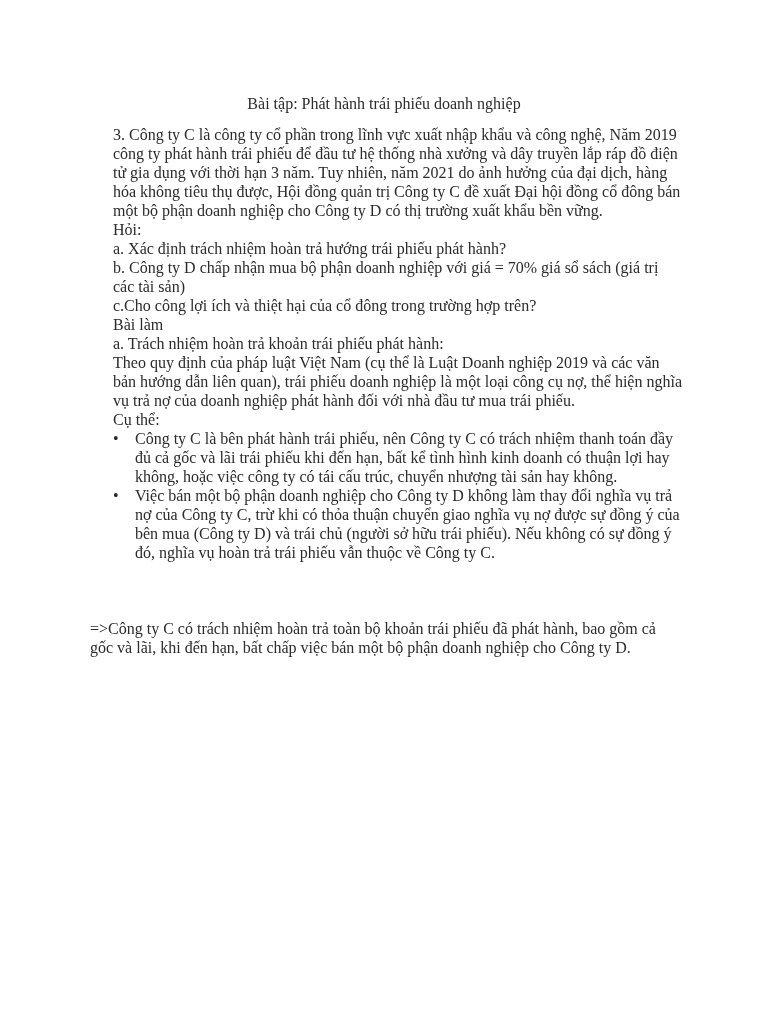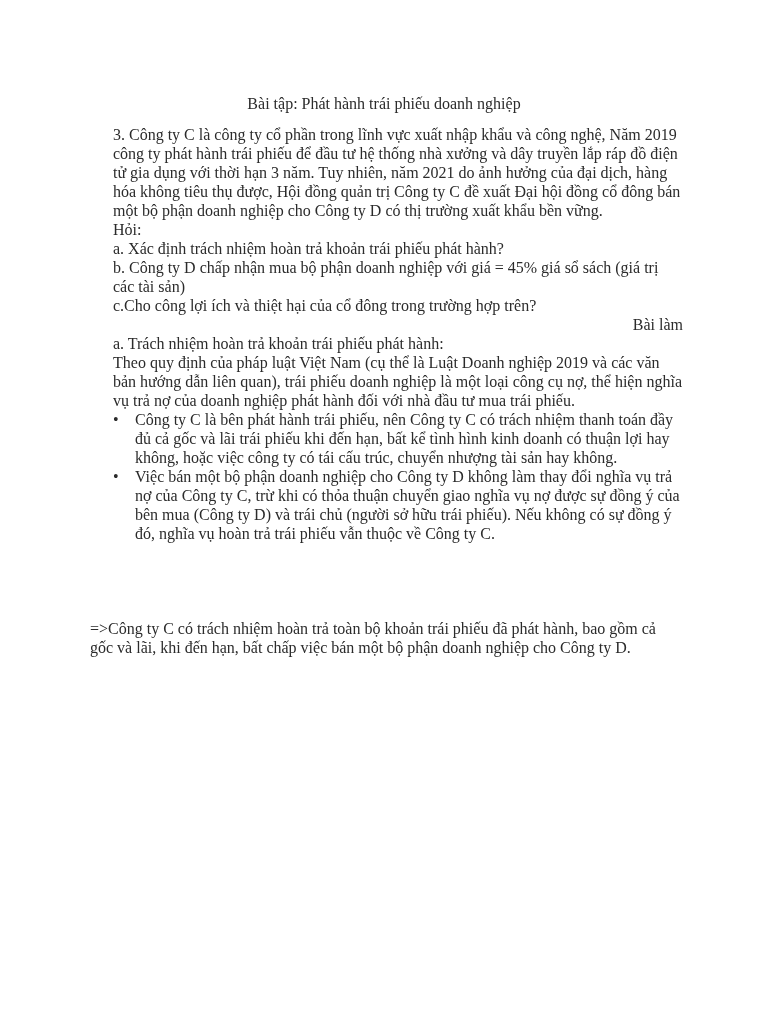--- a/index.html
+++ b/index.html
@@ -37,21 +37,21 @@
       position: absolute;
       left: 113px;
       top: 125px;
       width: 570px;
     }
     .para {
       margin: 0;
       font-family: Liberation Serif, serif;
     }
     .center {
-      text-align: right;
+      text-align: left;
     }
     ul.bullets {
       list-style: none;
       margin: 0;
       padding: 0;
     }
     ul.bullets li {
       position: relative;
       padding-left: 22px;
     }
@@ -70,26 +70,27 @@
 </head>
 <body>
 
 <div class="page">
 
   <div class="title">Bài tập: Phát hành trái phiếu doanh nghiệp</div>
 
   <div class="body-block">
     <p class="para">3. Công ty C là công ty cổ phần trong lĩnh vực xuất nhập khẩu và công nghệ, Năm 2019 công ty phát hành trái phiếu để đầu tư hệ thống nhà xưởng và dây truyền lắp ráp đồ điện tử gia dụng với thời hạn 3 năm. Tuy nhiên, năm 2021 do ảnh hưởng của đại dịch, hàng hóa không tiêu thụ được, Hội đồng quản trị Công ty C đề xuất Đại hội đồng cổ đông bán một bộ phận doanh nghiệp cho Công ty D có thị trường xuất khẩu bền vững.</p>
     <p class="para">Hỏi:</p>
-    <p class="para">a. Xác định trách nhiệm hoàn trả khoản trái phiếu phát hành?</p>
-    <p class="para">b. Công ty D chấp nhận mua bộ phận doanh nghiệp với giá = 45% giá sổ sách (giá trị các tài sản)</p>
+    <p class="para">a. Xác định trách nhiệm hoàn trả hướng trái phiếu phát hành?</p>
+    <p class="para">b. Công ty D chấp nhận mua bộ phận doanh nghiệp với giá = 70% giá sổ sách (giá trị các tài sản)</p>
     <p class="para">c.Cho công lợi ích và thiệt hại của cổ đông trong trường hợp trên?</p>
     <p class="para center">Bài làm</p>
     <p class="para">a. Trách nhiệm hoàn trả khoản trái phiếu phát hành:</p>
     <p class="para">Theo quy định của pháp luật Việt Nam (cụ thể là Luật Doanh nghiệp 2019 và các văn bản hướng dẫn liên quan), trái phiếu doanh nghiệp là một loại công cụ nợ, thể hiện nghĩa vụ trả nợ của doanh nghiệp phát hành đối với nhà đầu tư mua trái phiếu.</p>
+    <p class="para">Cụ thể:</p>
     <ul class="bullets">
       <li>
         <span class="bullet-dot">•</span>
         <span>Công ty C là bên phát hành trái phiếu, nên Công ty C có trách nhiệm thanh toán đầy đủ cả gốc và lãi trái phiếu khi đến hạn, bất kể tình hình kinh doanh có thuận lợi hay không, hoặc việc công ty có tái cấu trúc, chuyển nhượng tài sản hay không.</span>
       </li>
       <li>
         <span class="bullet-dot">•</span>
         <span>Việc bán một bộ phận doanh nghiệp cho Công ty D không làm thay đổi nghĩa vụ trả nợ của Công ty C, trừ khi có thỏa thuận chuyển giao nghĩa vụ nợ được sự đồng ý của bên mua (Công ty D) và trái chủ (người sở hữu trái phiếu). Nếu không có sự đồng ý đó, nghĩa vụ hoàn trả trái phiếu vẫn thuộc về Công ty C.</span>
       </li>
     </ul>

